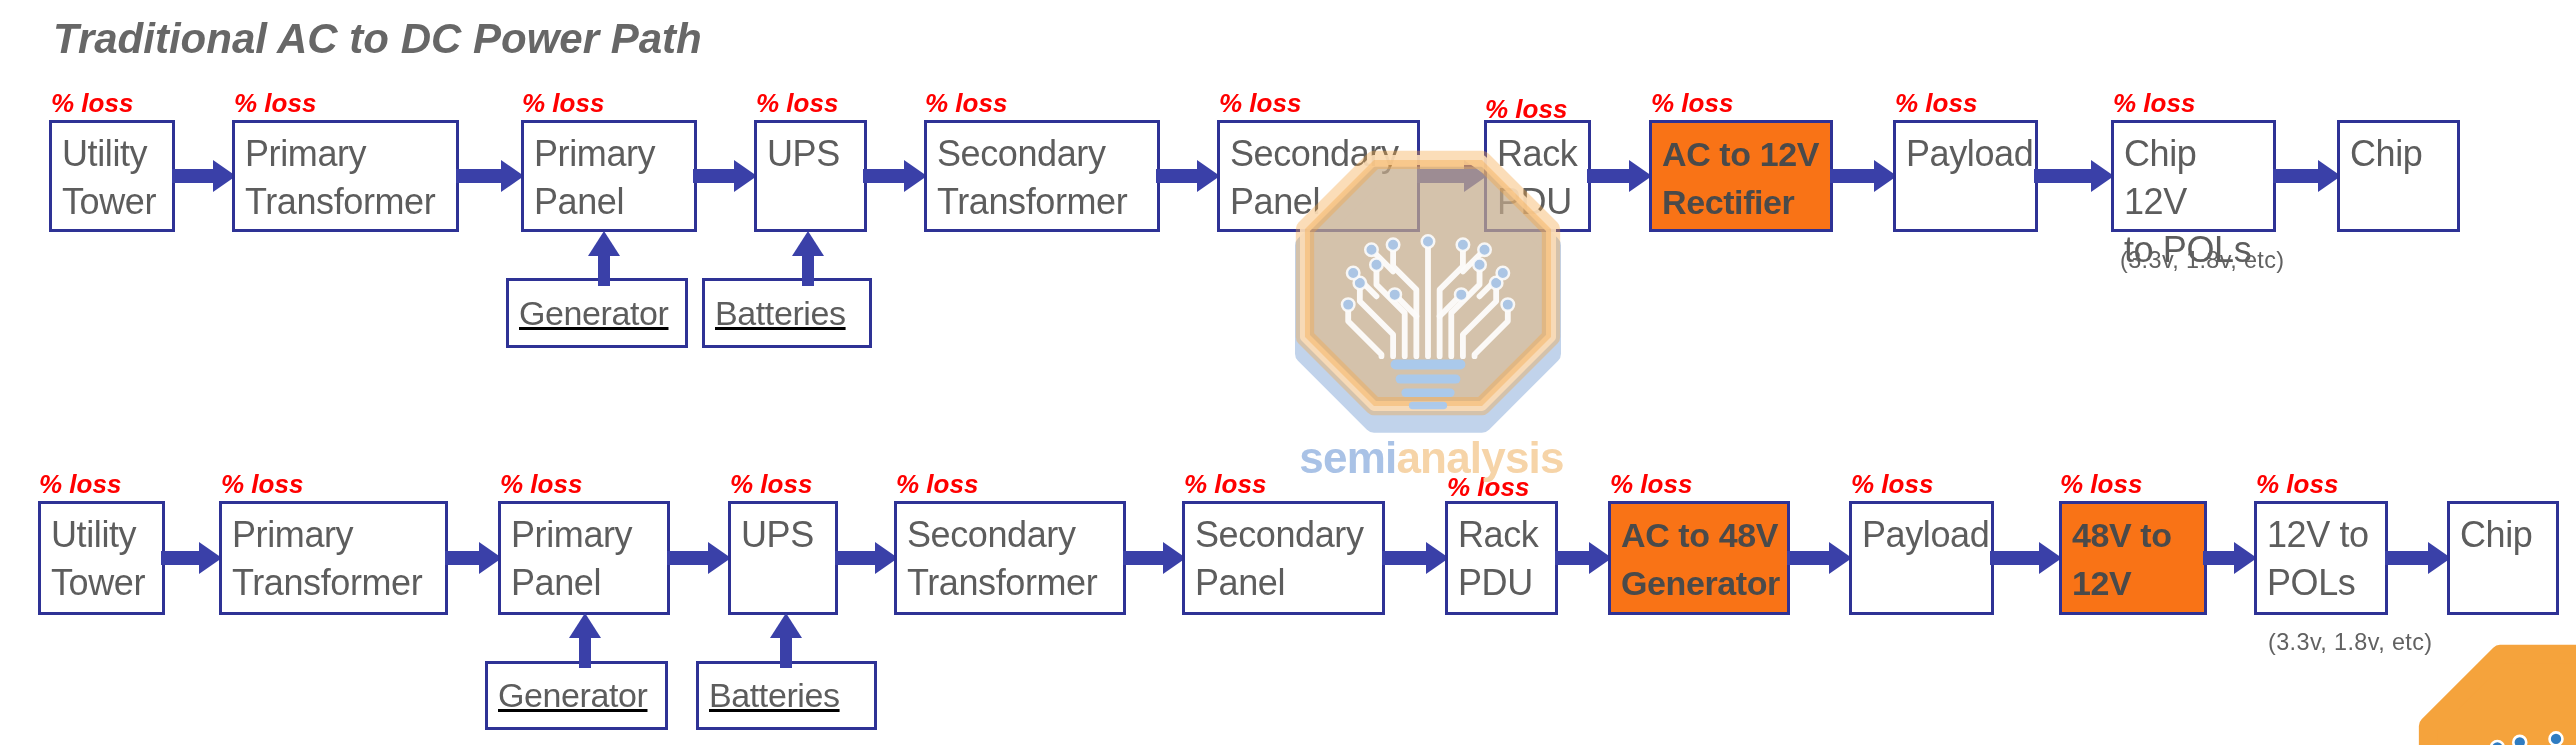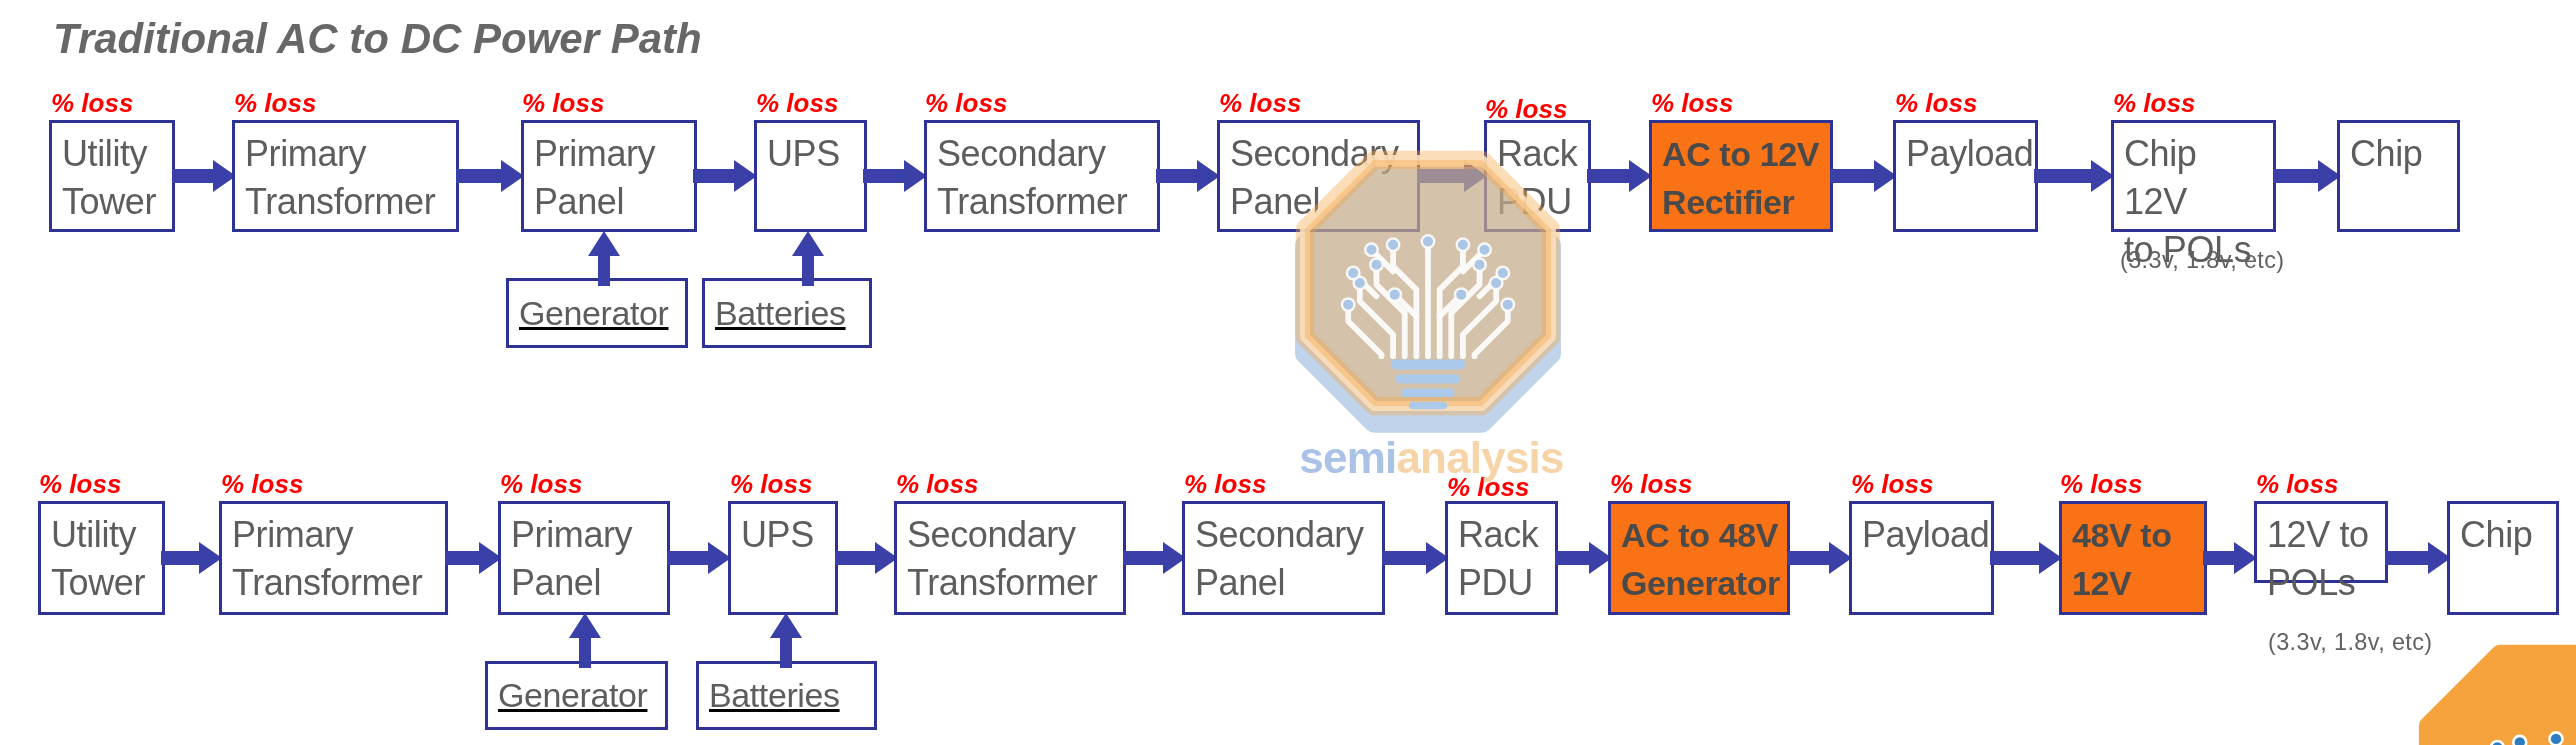--- a/index.html
+++ b/index.html
@@ -249,21 +249,21 @@
       </div>
       <div class="box yellow" style="left: 2059px; top: 501px; width: 148px; height: 114px;">
         <div class="lbl">48V to
 12V</div>
       </div>
       <div class="loss" style="left: 2060px; top: 469px;">% loss</div>
       <div class="harrow" style="left: 2203px; top: 542px; width: 54px;">
         <div class="shaft" style="width: 33px;"></div>
         <div class="head"></div>
       </div>
-      <div class="box" style="left: 2254px; top: 501px; width: 134px; height: 82px;">
+      <div class="box" style="left: 2254px; top: 501px; width: 134px; height: 114px;">
         <div class="lbl">12V to
 POLs</div>
       </div>
       <div class="loss" style="left: 2256px; top: 469px;">% loss</div>
       <div class="harrow" style="left: 2385px; top: 542px; width: 66px;">
         <div class="shaft" style="width: 44px;"></div>
         <div class="head"></div>
       </div>
       <div class="box" style="left: 2447px; top: 501px; width: 112px; height: 114px;">
         <div class="lbl">Chip</div>

